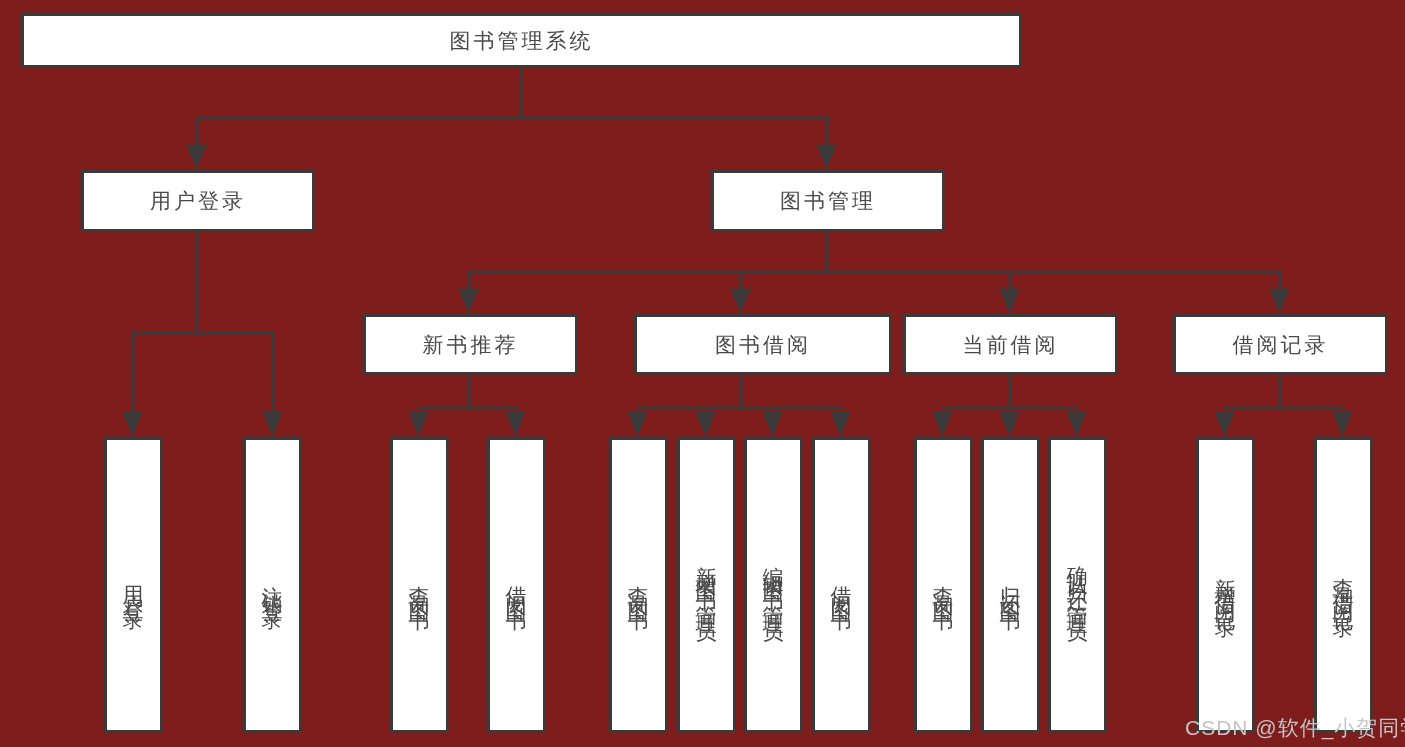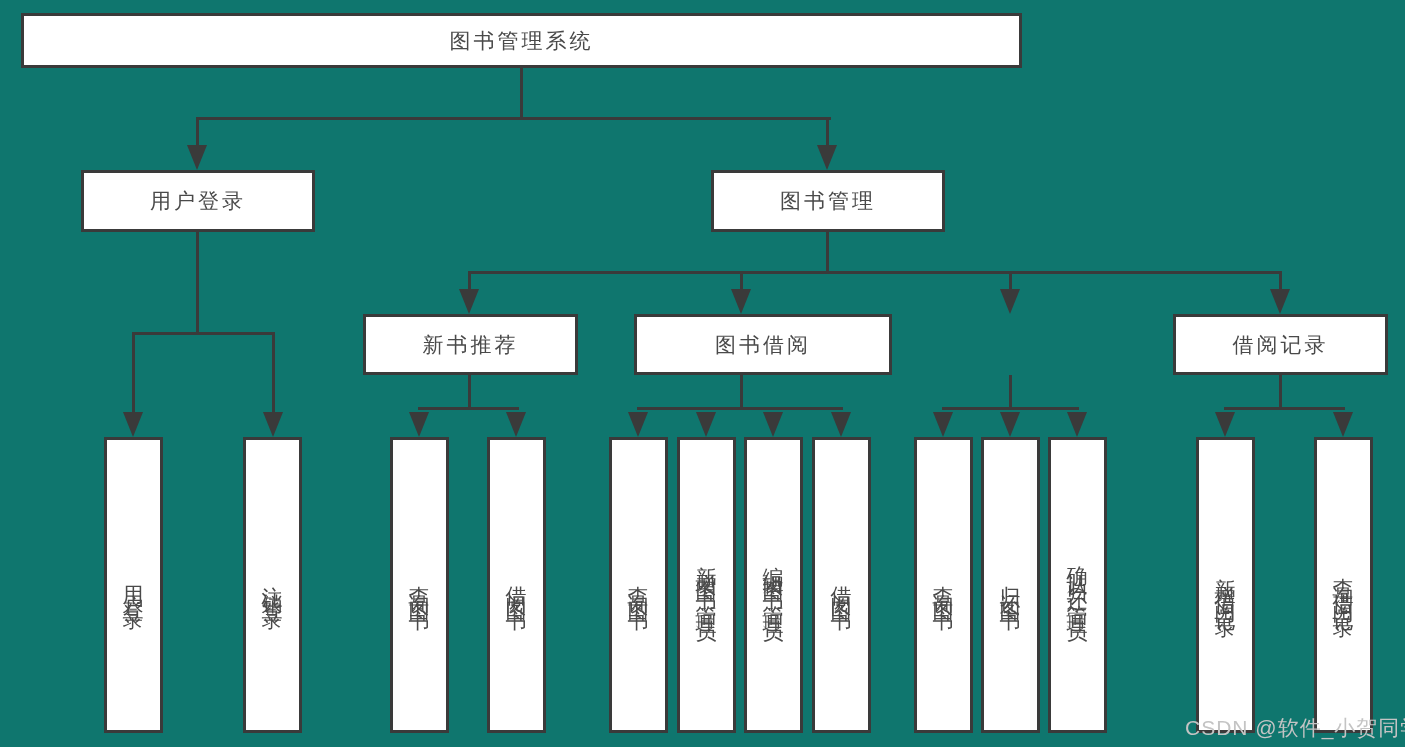--- a/index.html
+++ b/index.html
@@ -1,17 +1,17 @@
 <!DOCTYPE html>
 <html><head>
 <meta charset="utf-8">
 <style>
   html,body{margin:0;padding:0;background:#ffffff;}
   body{font-family:"Liberation Sans","DejaVu Sans",sans-serif;}
-  .canvas{position:relative;width:1405px;height:747px;background:#0f766e;overflow:hidden;}
+  .canvas{position:relative;width:1405px;height:747px;background:#7f1d1d;overflow:hidden;}
   .node{position:absolute;box-sizing:border-box;border:3px solid #3a3a3a;background:#ffffff;
         display:flex;align-items:center;justify-content:center;color:#4a4a4a;}
   .h{font-size:21px;letter-spacing:3px;white-space:nowrap;}
   .v{writing-mode:vertical-rl;text-orientation:mixed;font-size:21px;letter-spacing:8px;line-height:1;}
   .vline{position:absolute;width:3px;background:#3a3a3a;}
   .hline{position:absolute;height:3px;background:#3a3a3a;}
   .arrow{position:absolute;width:0;height:0;border-left:10px solid transparent;
          border-right:10px solid transparent;border-top:25px solid #3a3a3a;}
   .watermark{position:absolute;left:1185px;top:714px;font-size:21px;color:#c4c4c4;
              letter-spacing:1px;white-space:nowrap;z-index:5;}
@@ -70,20 +70,21 @@
   <div class="arrow" style="left:1215px;top:412px"></div>
   <div class="arrow" style="left:1333px;top:412px"></div>
 
   <div class="node h" style="left:21px;top:13px;width:1001px;height:55px">图书管理系统</div>
 
   <div class="node h" style="left:81px;top:170px;width:234px;height:62px">用户登录</div>
   <div class="node h" style="left:363px;top:314px;width:215px;height:61px">新书推荐</div>
 
   <div class="node h" style="left:711px;top:170px;width:234px;height:62px">图书管理</div>
   <div class="node h" style="left:634px;top:314px;width:258px;height:61px">图书借阅</div>
+  <div class="node h" style="left:903px;top:314px;width:215px;height:61px">当前借阅</div>
   <div class="node h" style="left:1173px;top:314px;width:215px;height:61px">借阅记录</div>
 
   <div class="node v" style="left:104px;top:437px;width:59px;height:296px">用户登录</div>
   <div class="node v" style="left:243px;top:437px;width:59px;height:296px">注销登录</div>
 
   <div class="node v" style="left:390px;top:437px;width:59px;height:296px">查询图书</div>
   <div class="node v" style="left:487px;top:437px;width:59px;height:296px">借阅图书</div>
 
   <div class="node v" style="left:609px;top:437px;width:59px;height:296px">查询图书</div>
   <div class="node v" style="left:677px;top:437px;width:59px;height:296px">新增图书（管理员）</div>

